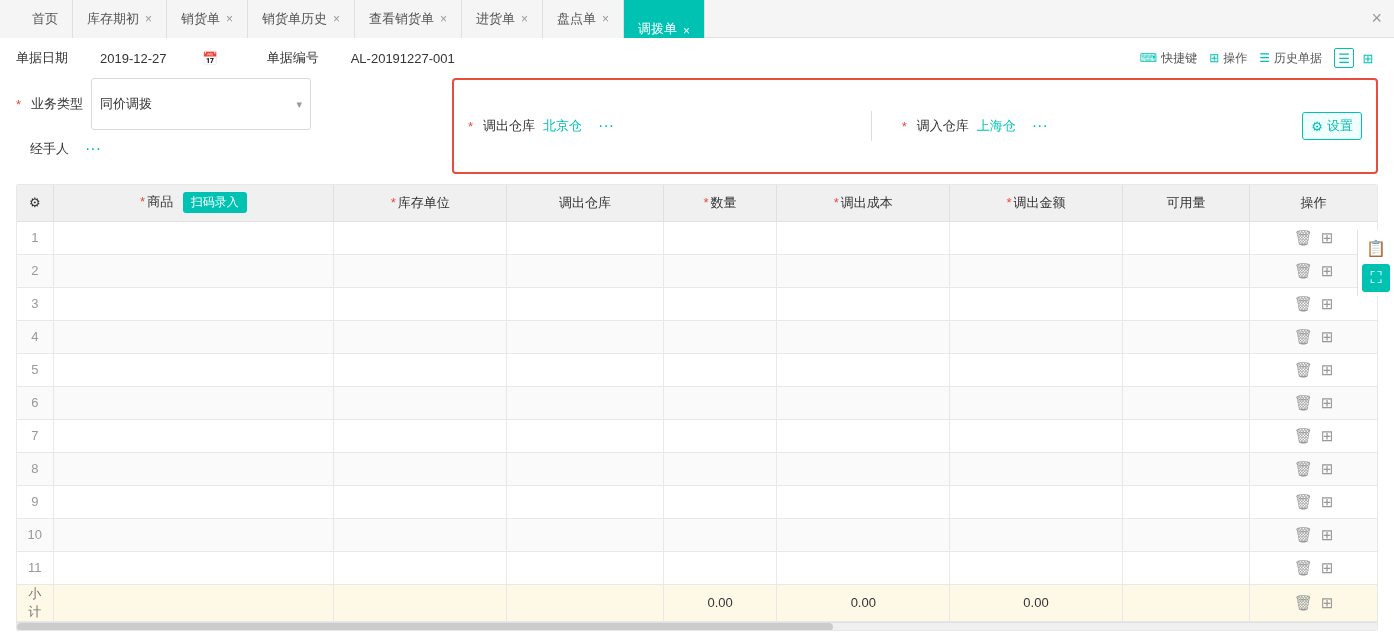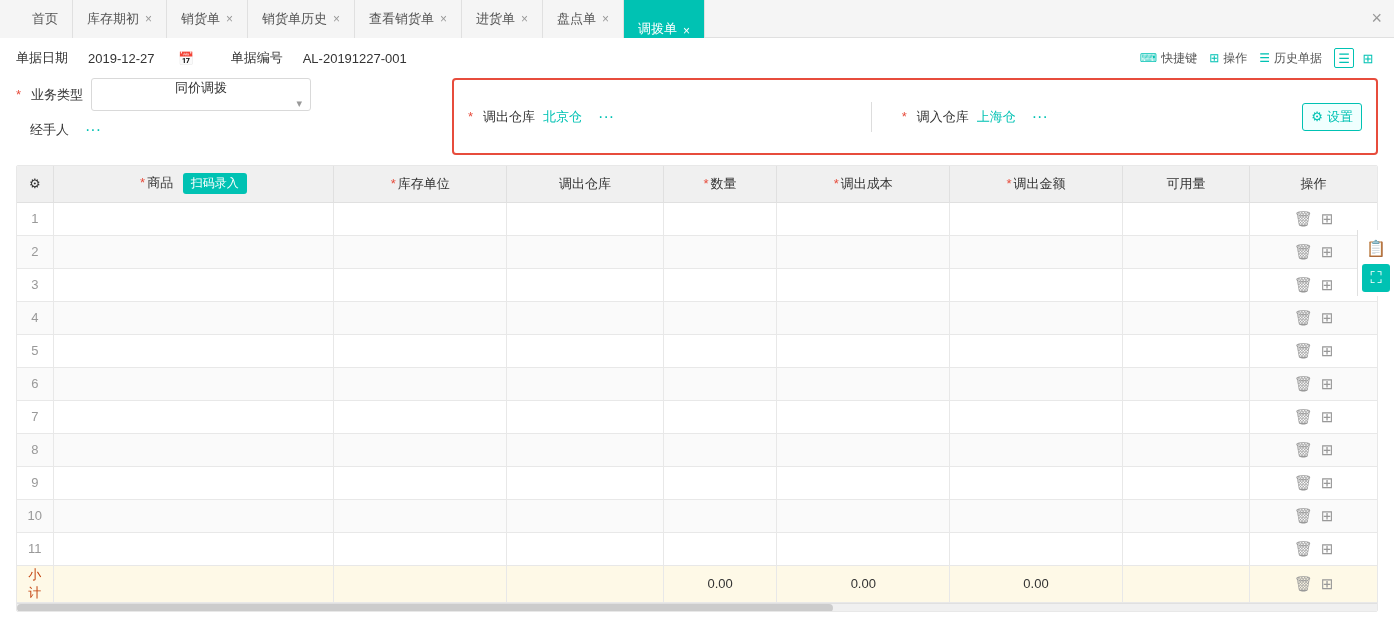--- a/index.html
+++ b/index.html
@@ -65,21 +65,21 @@
     
     .header-row {
       display: flex;
       align-items: center;
       margin-bottom: 10px;
       justify-content: space-between;
     }
     .header-left {
       display: flex;
       align-items: center;
-      gap: 20px;
+      gap: 32px;
     }
     .field-label {
       color: #333;
       font-size: 13px;
     }
     .field-value {
       color: #333;
       font-size: 13px;
       font-weight: 500;
     }
@@ -145,27 +145,26 @@
       gap: 8px;
     }
     .form-field:last-child { margin-bottom: 16px; }
     .required-star { color: #e74c3c; margin-right: 2px; }
     .field-name { color: #333; font-size: 13px; }
     .field-input-area {
       display: flex;
       align-items: center;
       border: 1px solid #d9d9d9;
       border-radius: 3px;
-      padding: 0 8px;
+      padding: 16px 8px;
       min-width: 180px;
       background: #fff;
       color: #333;
       font-size: 13px;
       cursor: pointer;
-      flex-direction: column;
     }
     .field-input-area .dropdown-arrow {
       margin-left: auto;
       color: #999;
       font-size: 11px;
     }
     .field-input-placeholder {
       color: #bbb;
       font-size: 13px;
     }
@@ -630,21 +629,21 @@
             <td></td>
             <td></td>
             <td style="border-right: none;">
               <div class="ops-subtotal" style="display:flex;align-items:center;justify-content:center;gap:8px;height:32px;">
     <span class="op-icon" title="删除">🗑</span>
     <span class="op-icon copy" title="复制">⊞</span>
   </div>
             </td>
           </tr>
           <tr class="subtotal-row">
-  <td colspan="1" style="background:#fef9e7;color:#c2410c;">小计</td>
+  <td colspan="1" style="background:#fef9e7;color:#737373;">小计</td>
   <td style="background:#fef9e7;"></td>
   <td style="background:#fef9e7;"></td>
   <td style="background:#fef9e7;"></td>
   <td style="background:#fef9e7;text-align:center;">0.00</td>
   <td style="background:#fef9e7;text-align:center;">0.00</td>
   <td style="background:#fef9e7;text-align:center;">0.00</td>
   <td style="background:#fef9e7;"></td>
   <td style="background:#fef9e7;border-right:none;">
     <div style="display:flex;align-items:center;justify-content:center;gap:8px;height:32px;">
       <span class="op-icon">🗑</span>

